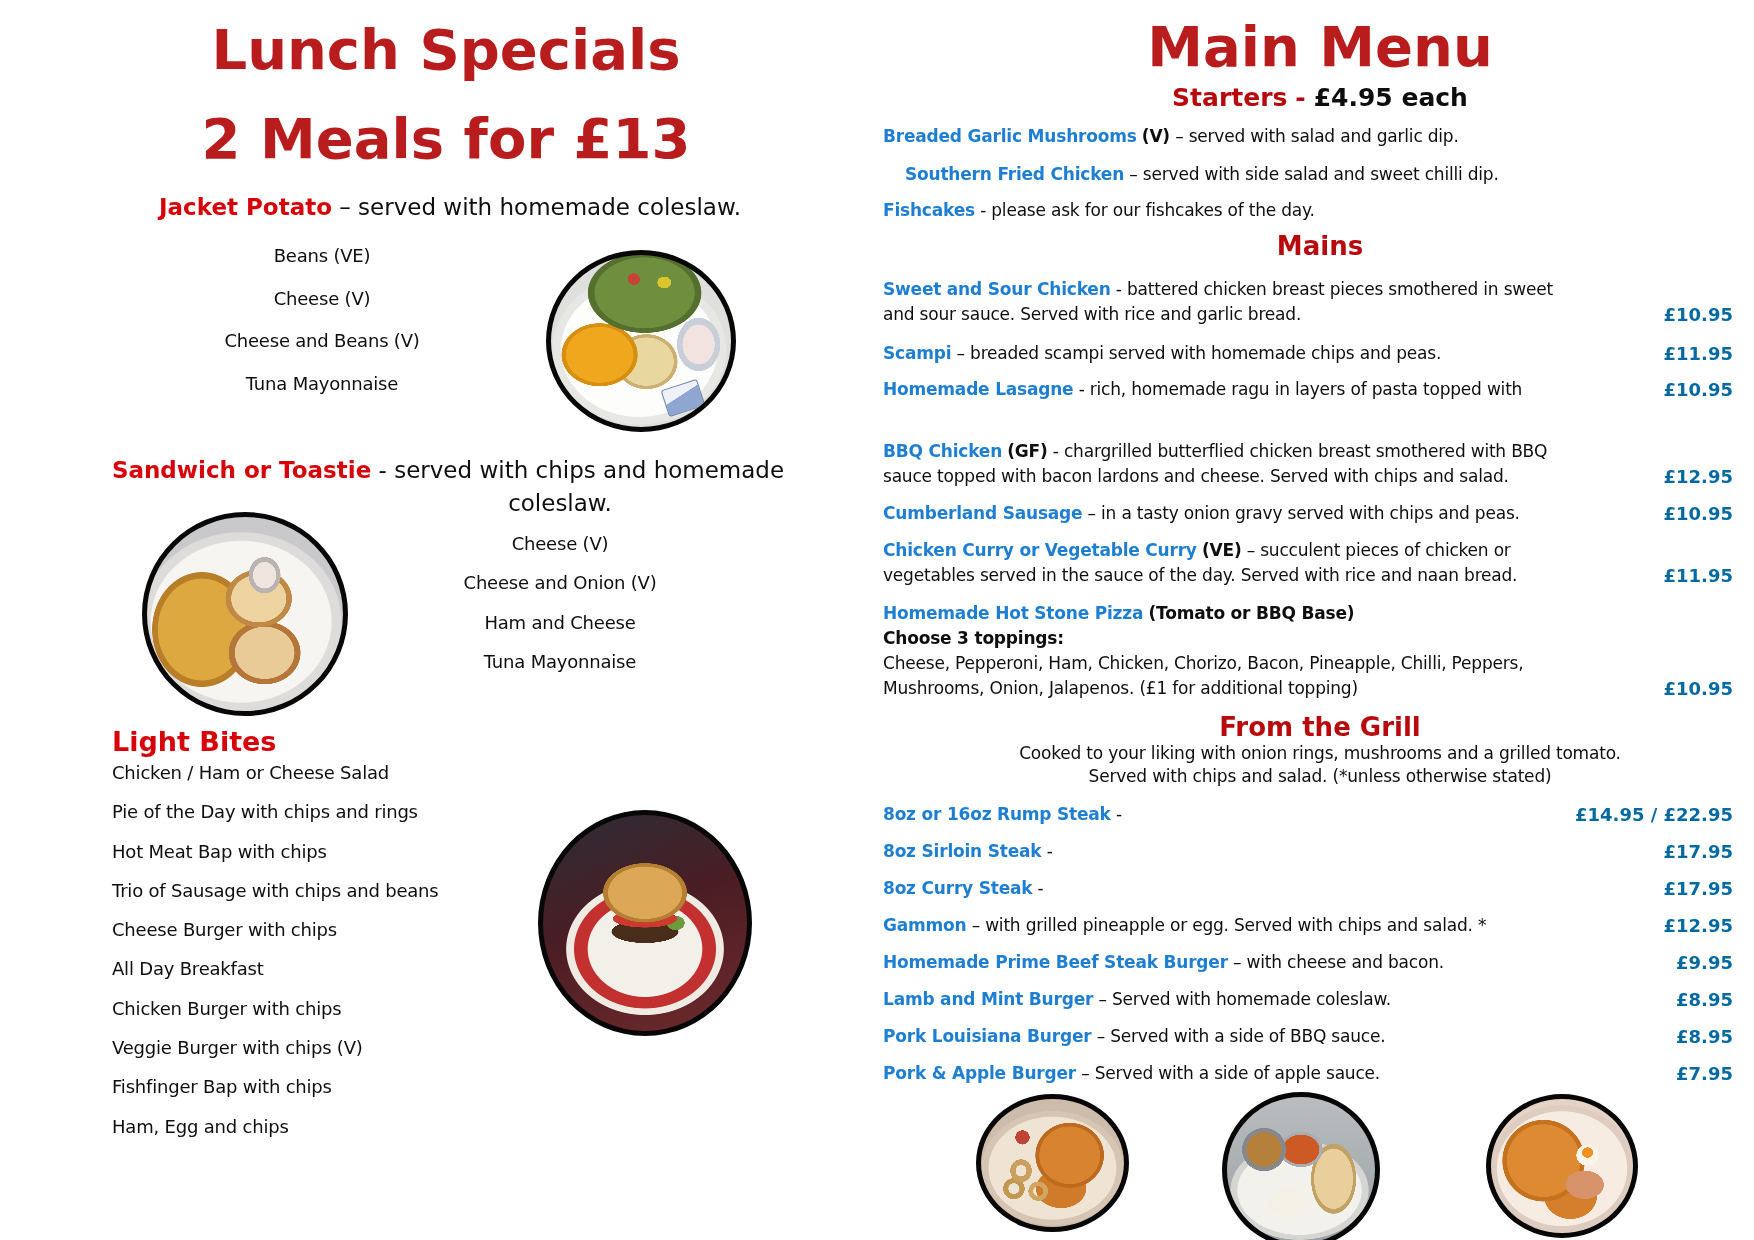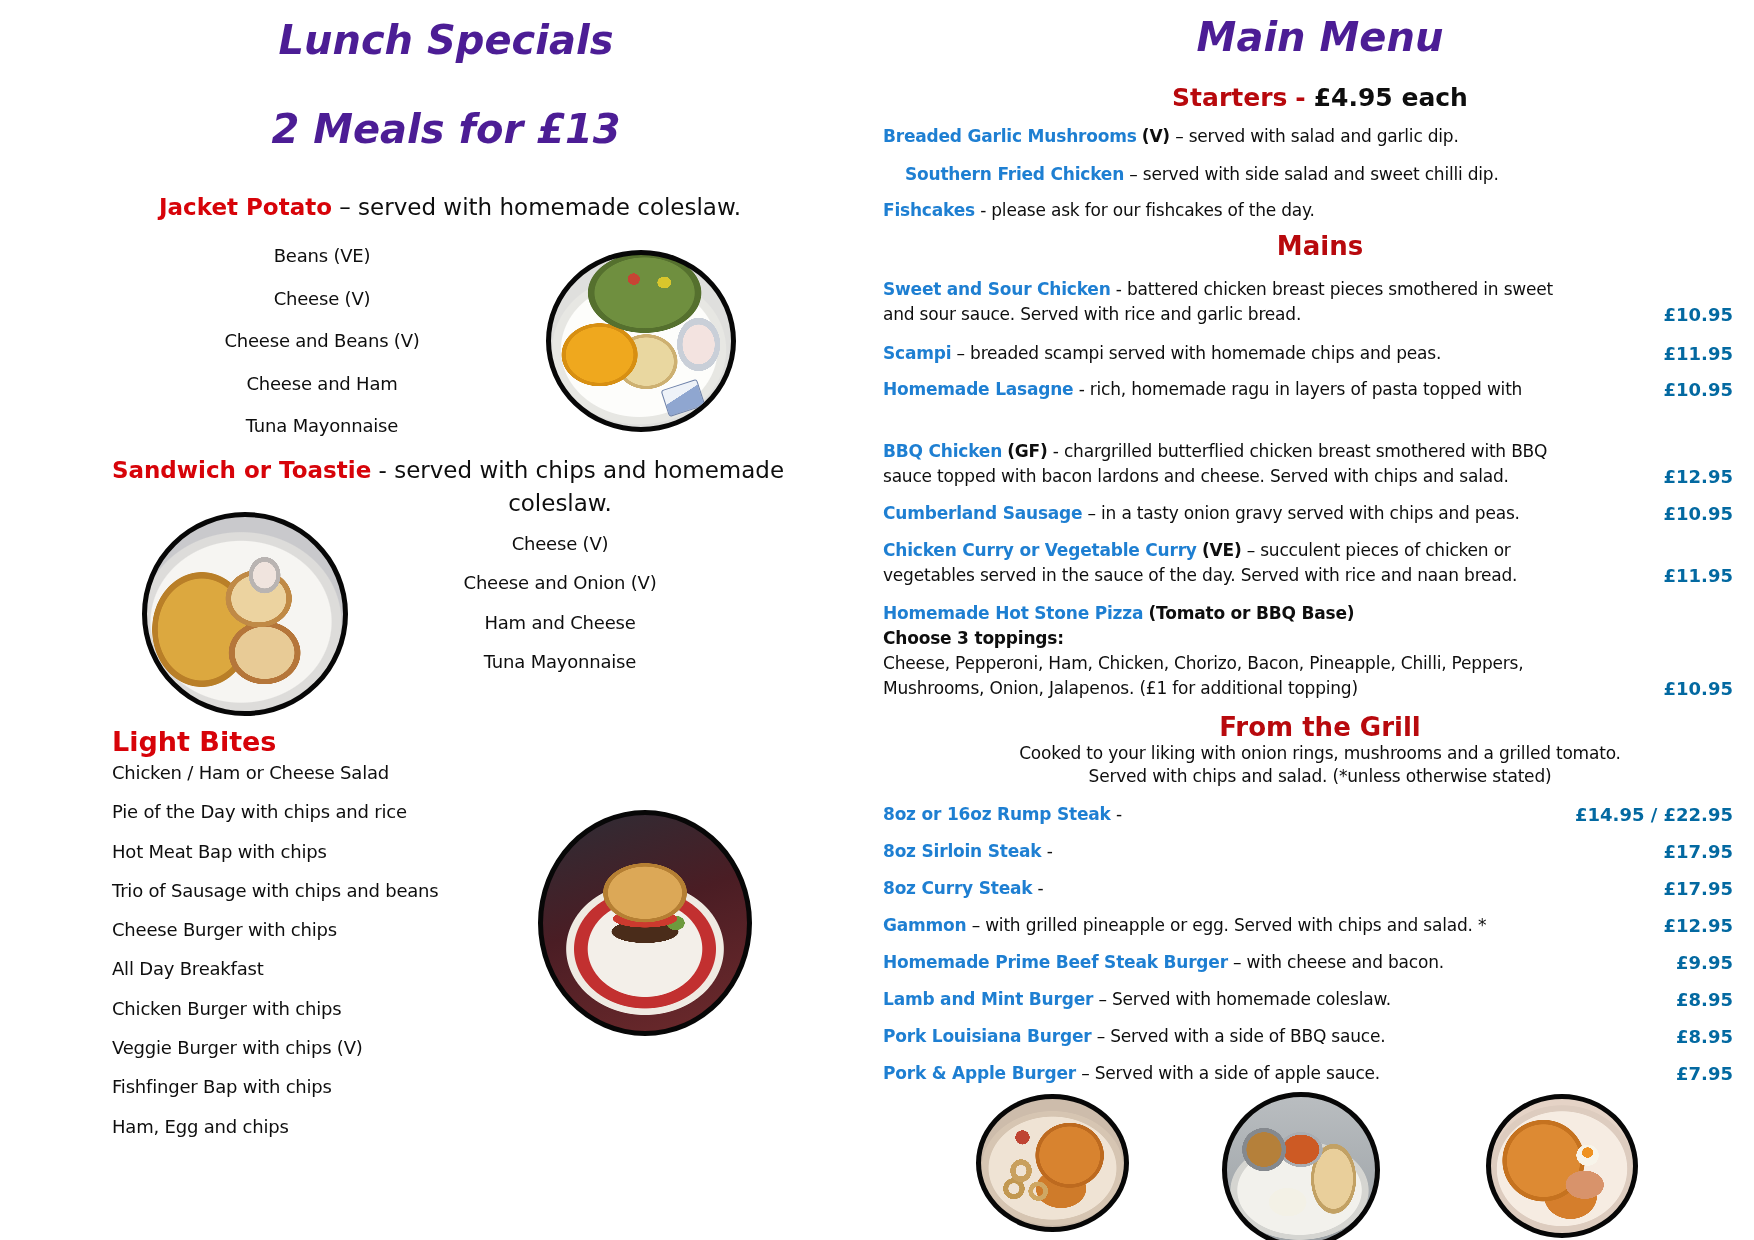--- a/index.html
+++ b/index.html
@@ -1,20 +1,20 @@
 <!DOCTYPE html>
 <html><head>
 <meta charset="utf-8">
 <style>
   html,body{margin:0;padding:0;background:#888;}
   .page{position:relative;width:1754px;height:1240px;background:#ffffff;overflow:hidden;
         font-family:"DejaVu Sans",sans-serif;color:#0e0e0e;}
   .abs{position:absolute;}
   .c{text-align:center;}
-  .title{font-size:40px;font-weight:600;color:#4c1d95;letter-spacing:0px;font-style:italic;}
+  .title{font-size:56px;font-weight:600;color:#b91c1c;letter-spacing:0px;}
   .redL{color:#d70309;font-weight:700;}
   .redR{color:#b8090d;font-weight:700;}
   .blue{color:#1e7fd2;font-weight:700;}
   .b{font-weight:700;}
   .h-left{font-size:23px;}
   .h-sec{font-size:26px;}
   .list-l{font-size:18px;letter-spacing:-0.2px;}
   .body-r{font-size:17px;line-height:25px;letter-spacing:-0.2px;}
   .mitem{position:absolute;left:883px;width:850px;}
   .price{position:absolute;right:0;bottom:0;font-weight:700;font-size:18px;letter-spacing:0;color:#0369a1;white-space:nowrap;}
@@ -81,21 +81,20 @@
   <div class="abs c title" style="left:0;top:106px;width:892px;">2 Meals for £13</div>
 
   <div class="abs c h-left" style="left:30px;top:194px;width:840px;">
     <span class="redL">Jacket Potato</span>
     <span>– served with homemade coleslaw.</span>
   </div>
   <div class="abs c list-l" style="left:72px;top:235px;width:500px;line-height:42.5px;">
     <div>Beans (VE)</div>
     <div>Cheese (V)</div>
     <div>Cheese and Beans (V)</div>
-    <div>Cheese and Ham</div>
     <div>Tuna Mayonnaise</div>
   </div>
   <div class="photo ph-jacket" style="left:546px;top:250px;width:180px;height:172px;">
     <div class="lurpak"></div>
   </div>
 
   <div class="abs c h-left" style="left:28px;top:457px;width:840px;">
     <span class="redL">Sandwich or Toastie</span>
     <span>- served with chips and homemade</span>
   </div>
@@ -104,21 +103,21 @@
     <div>Cheese (V)</div>
     <div>Cheese and Onion (V)</div>
     <div>Ham and Cheese</div>
     <div>Tuna Mayonnaise</div>
   </div>
   <div class="photo ph-toastie" style="left:142px;top:512px;width:196px;height:194px;"></div>
 
   <div class="abs redL" style="left:112px;top:726px;font-size:27px;">Light Bites</div>
   <div class="abs list-l" style="left:112px;top:753px;width:460px;line-height:39.3px;">
     <div>Chicken / Ham or Cheese Salad</div>
-    <div>Pie of the Day with chips and rice</div>
+    <div>Pie of the Day with chips and rings</div>
     <div>Hot Meat Bap with chips</div>
     <div>Trio of Sausage with chips and beans</div>
     <div>Cheese Burger with chips</div>
     <div>All Day Breakfast</div>
     <div>Chicken Burger with chips</div>
     <div>Veggie Burger with chips (V)</div>
     <div>Fishfinger Bap with chips</div>
     <div>Ham, Egg and chips</div>
   </div>
   <div class="photo ph-burger" style="left:538px;top:810px;width:204px;height:216px;"></div>

